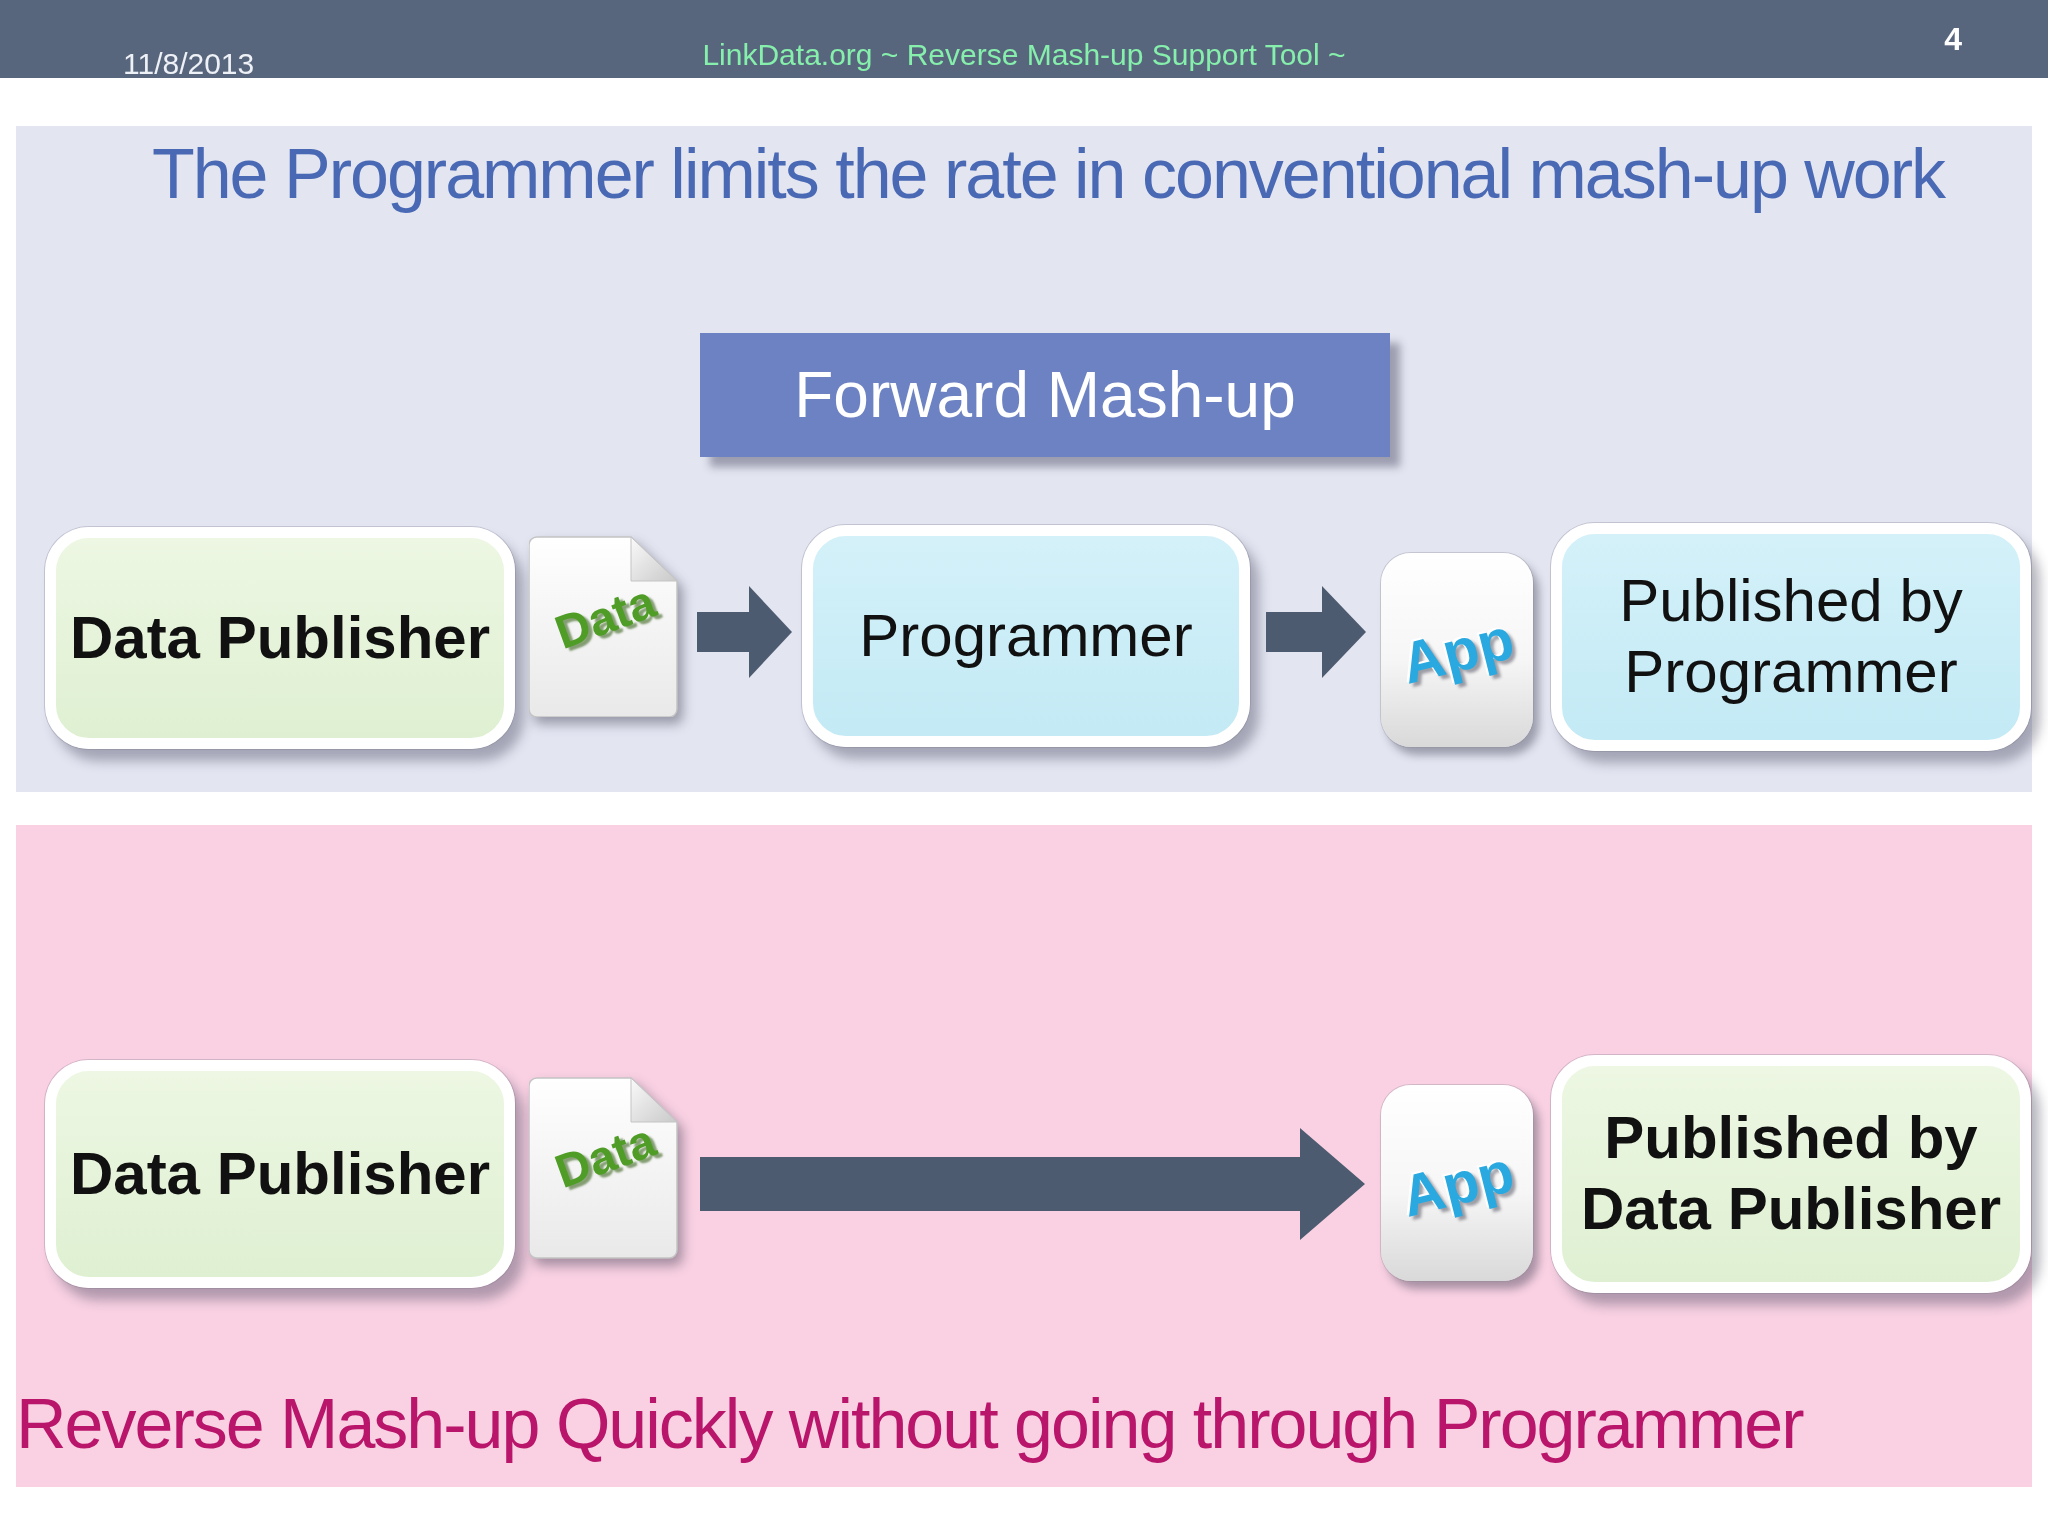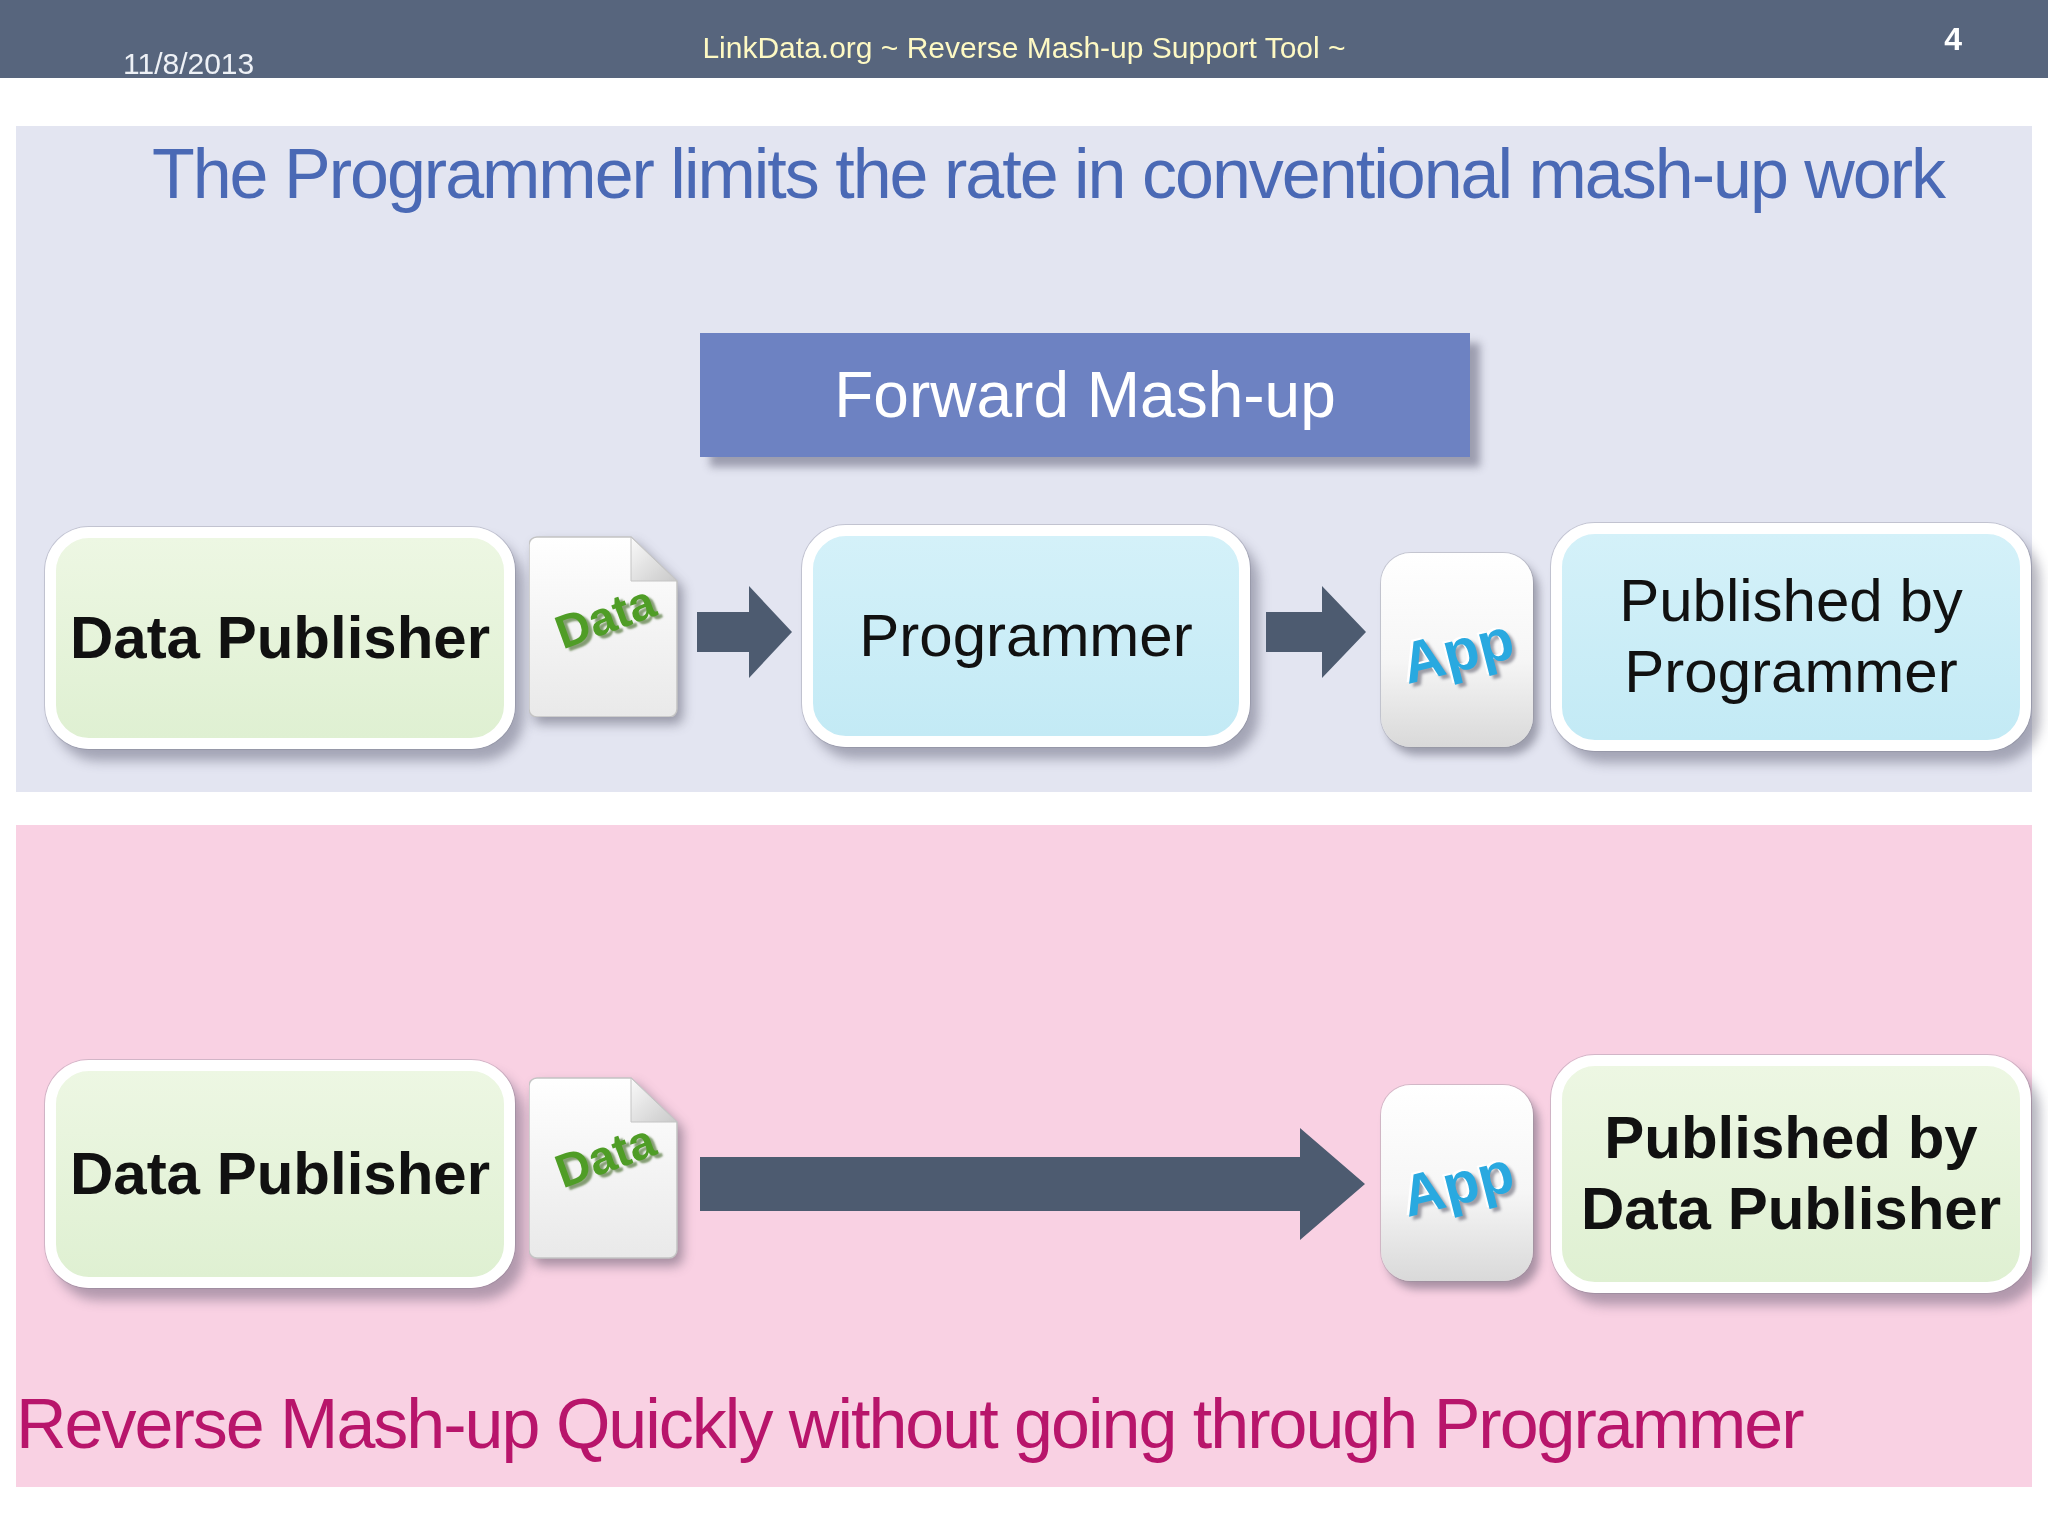--- a/index.html
+++ b/index.html
@@ -20,38 +20,38 @@
   }
   *{margin:0;padding:0;box-sizing:border-box;}
   html,body{width:2048px;height:1536px;background:#fff;overflow:hidden;}
   body{font-family:"Liberation Sans","DejaVu Sans",sans-serif;}
   .slide{position:relative;width:2048px;height:1536px;background:#fff;}
 
   
   .header{position:absolute;left:0;top:0;width:2048px;height:78px;background:var(--header-bg);}
   .hdr-date{position:absolute;left:123px;top:0;height:78px;display:flex;align-items:center;
             font-size:30px;color:#eef1f6;margin-top:25px;}
-  .hdr-title{position:absolute;left:0;top:9px;width:100%;height:78px;display:flex;align-items:center;
-             justify-content:center;font-size:30px;color:#fef9c3;}
+  .hdr-title{position:absolute;left:0;top:16px;width:100%;height:78px;display:flex;align-items:center;
+             justify-content:center;font-size:30px;color:#86efac;}
   .hdr-page{position:absolute;right:86px;top:0;height:78px;display:flex;align-items:center;
             font-size:32px;font-weight:bold;color:#fff;}
 
   
   .panel-top{position:absolute;left:16px;top:126px;width:2016px;height:666px;background:var(--top-panel-bg);}
   .panel-pink{position:absolute;left:16px;top:825px;width:2016px;height:662px;background:var(--pink-panel-bg);}
 
   .headline{position:absolute;left:16px;top:134px;width:2016px;text-align:center;white-space:nowrap;
             font-size:70px;letter-spacing:-2px;color:var(--headline-color);margin-left:24px;}
   .footline{position:absolute;left:16px;top:1384px;width:2016px;text-align:left;white-space:nowrap;
             font-size:70px;letter-spacing:-2px;color:var(--footline-color);}
 
   
   .badge{position:absolute;display:flex;align-items:center;justify-content:center;
          color:#fff;font-size:64px;box-shadow:10px 10px 8px rgba(70,70,95,.45);}
-  .badge-forward{left:700px;top:333px;width:770px;height:124px;background:var(--forward-badge-bg);}
+  .badge-forward{left:700px;top:333px;width:690px;height:124px;background:var(--forward-badge-bg);}
   .badge-reverse{left:688px;top:908px;width:688px;height:126px;background:var(--reverse-badge-bg);}
 
   
   .fbox{position:absolute;border:11px solid #fff;border-radius:44px;
         display:flex;flex-direction:column;align-items:center;justify-content:center;
         font-size:60px;color:#111;text-align:center;line-height:1.18;
         box-shadow:0 0 0 1px rgba(120,120,135,.3), 9px 12px 12px rgba(60,60,85,.38);}
   .fbox.green{background:linear-gradient(180deg,var(--green-box-top),var(--green-box-bottom));font-weight:bold;}
   .fbox.cyan{background:linear-gradient(180deg,var(--cyan-box-top),var(--cyan-box-bottom));}
   .box-src-1{left:45px;top:527px;width:470px;height:222px;}

